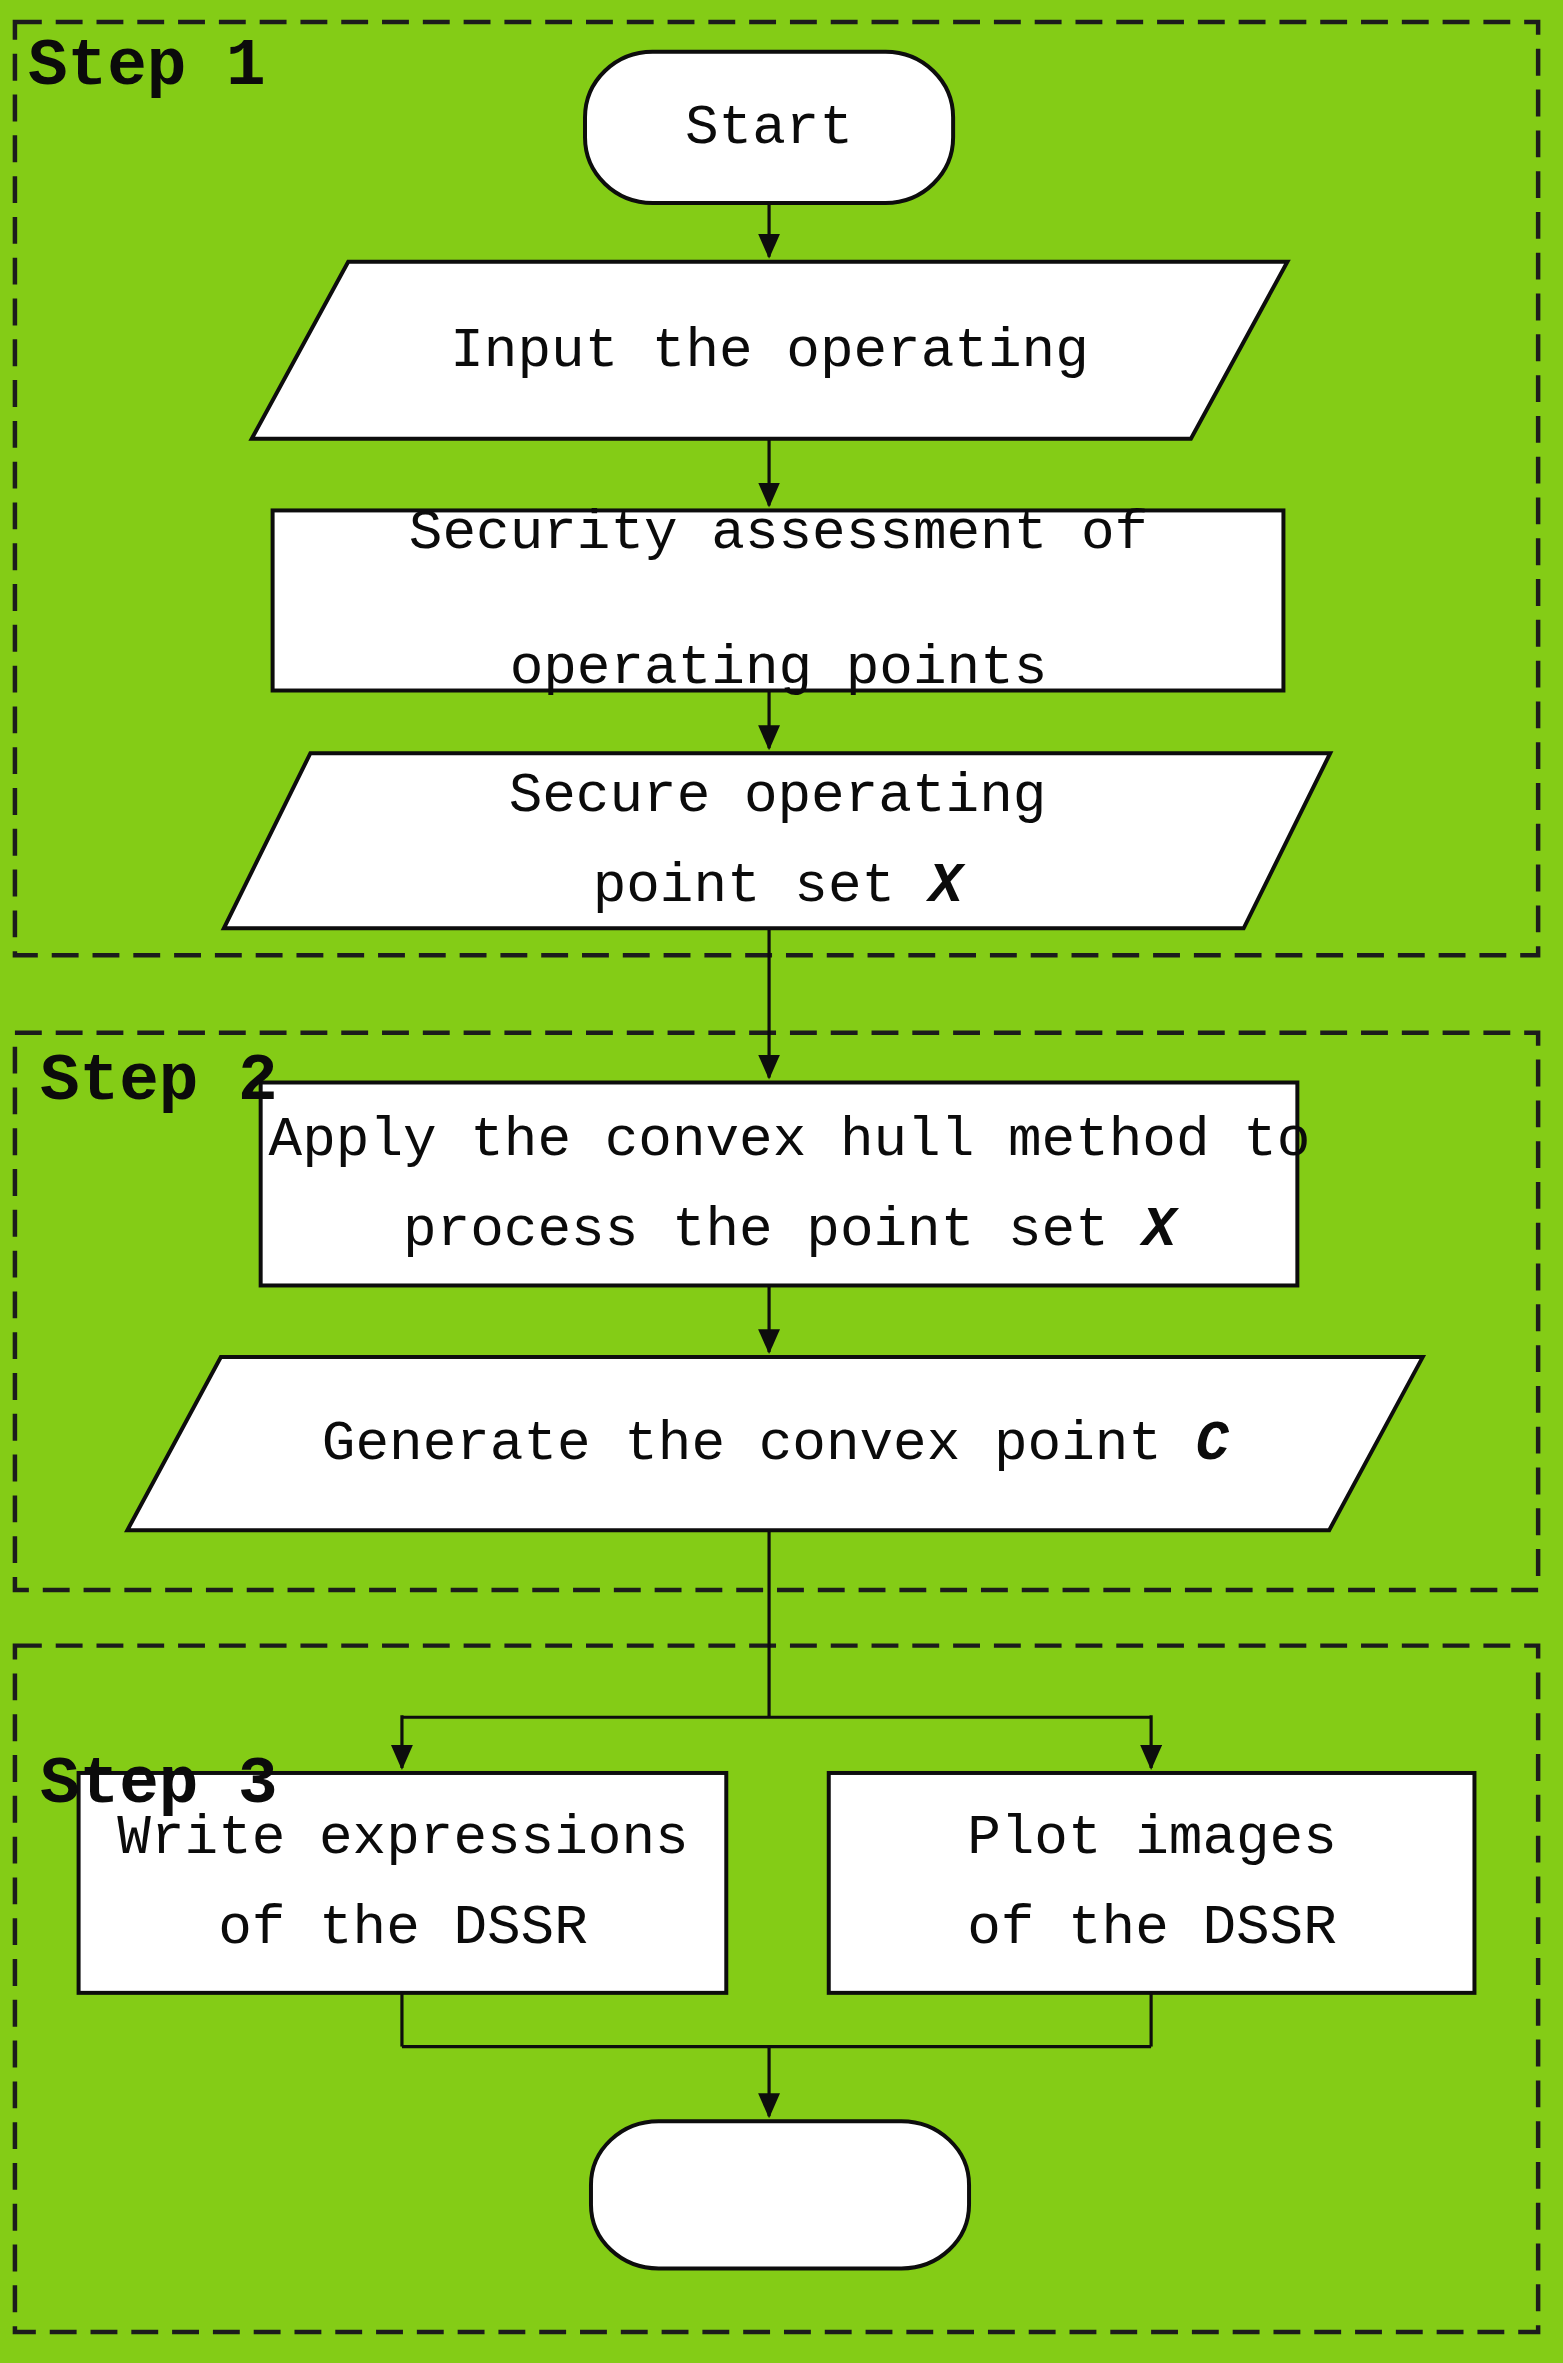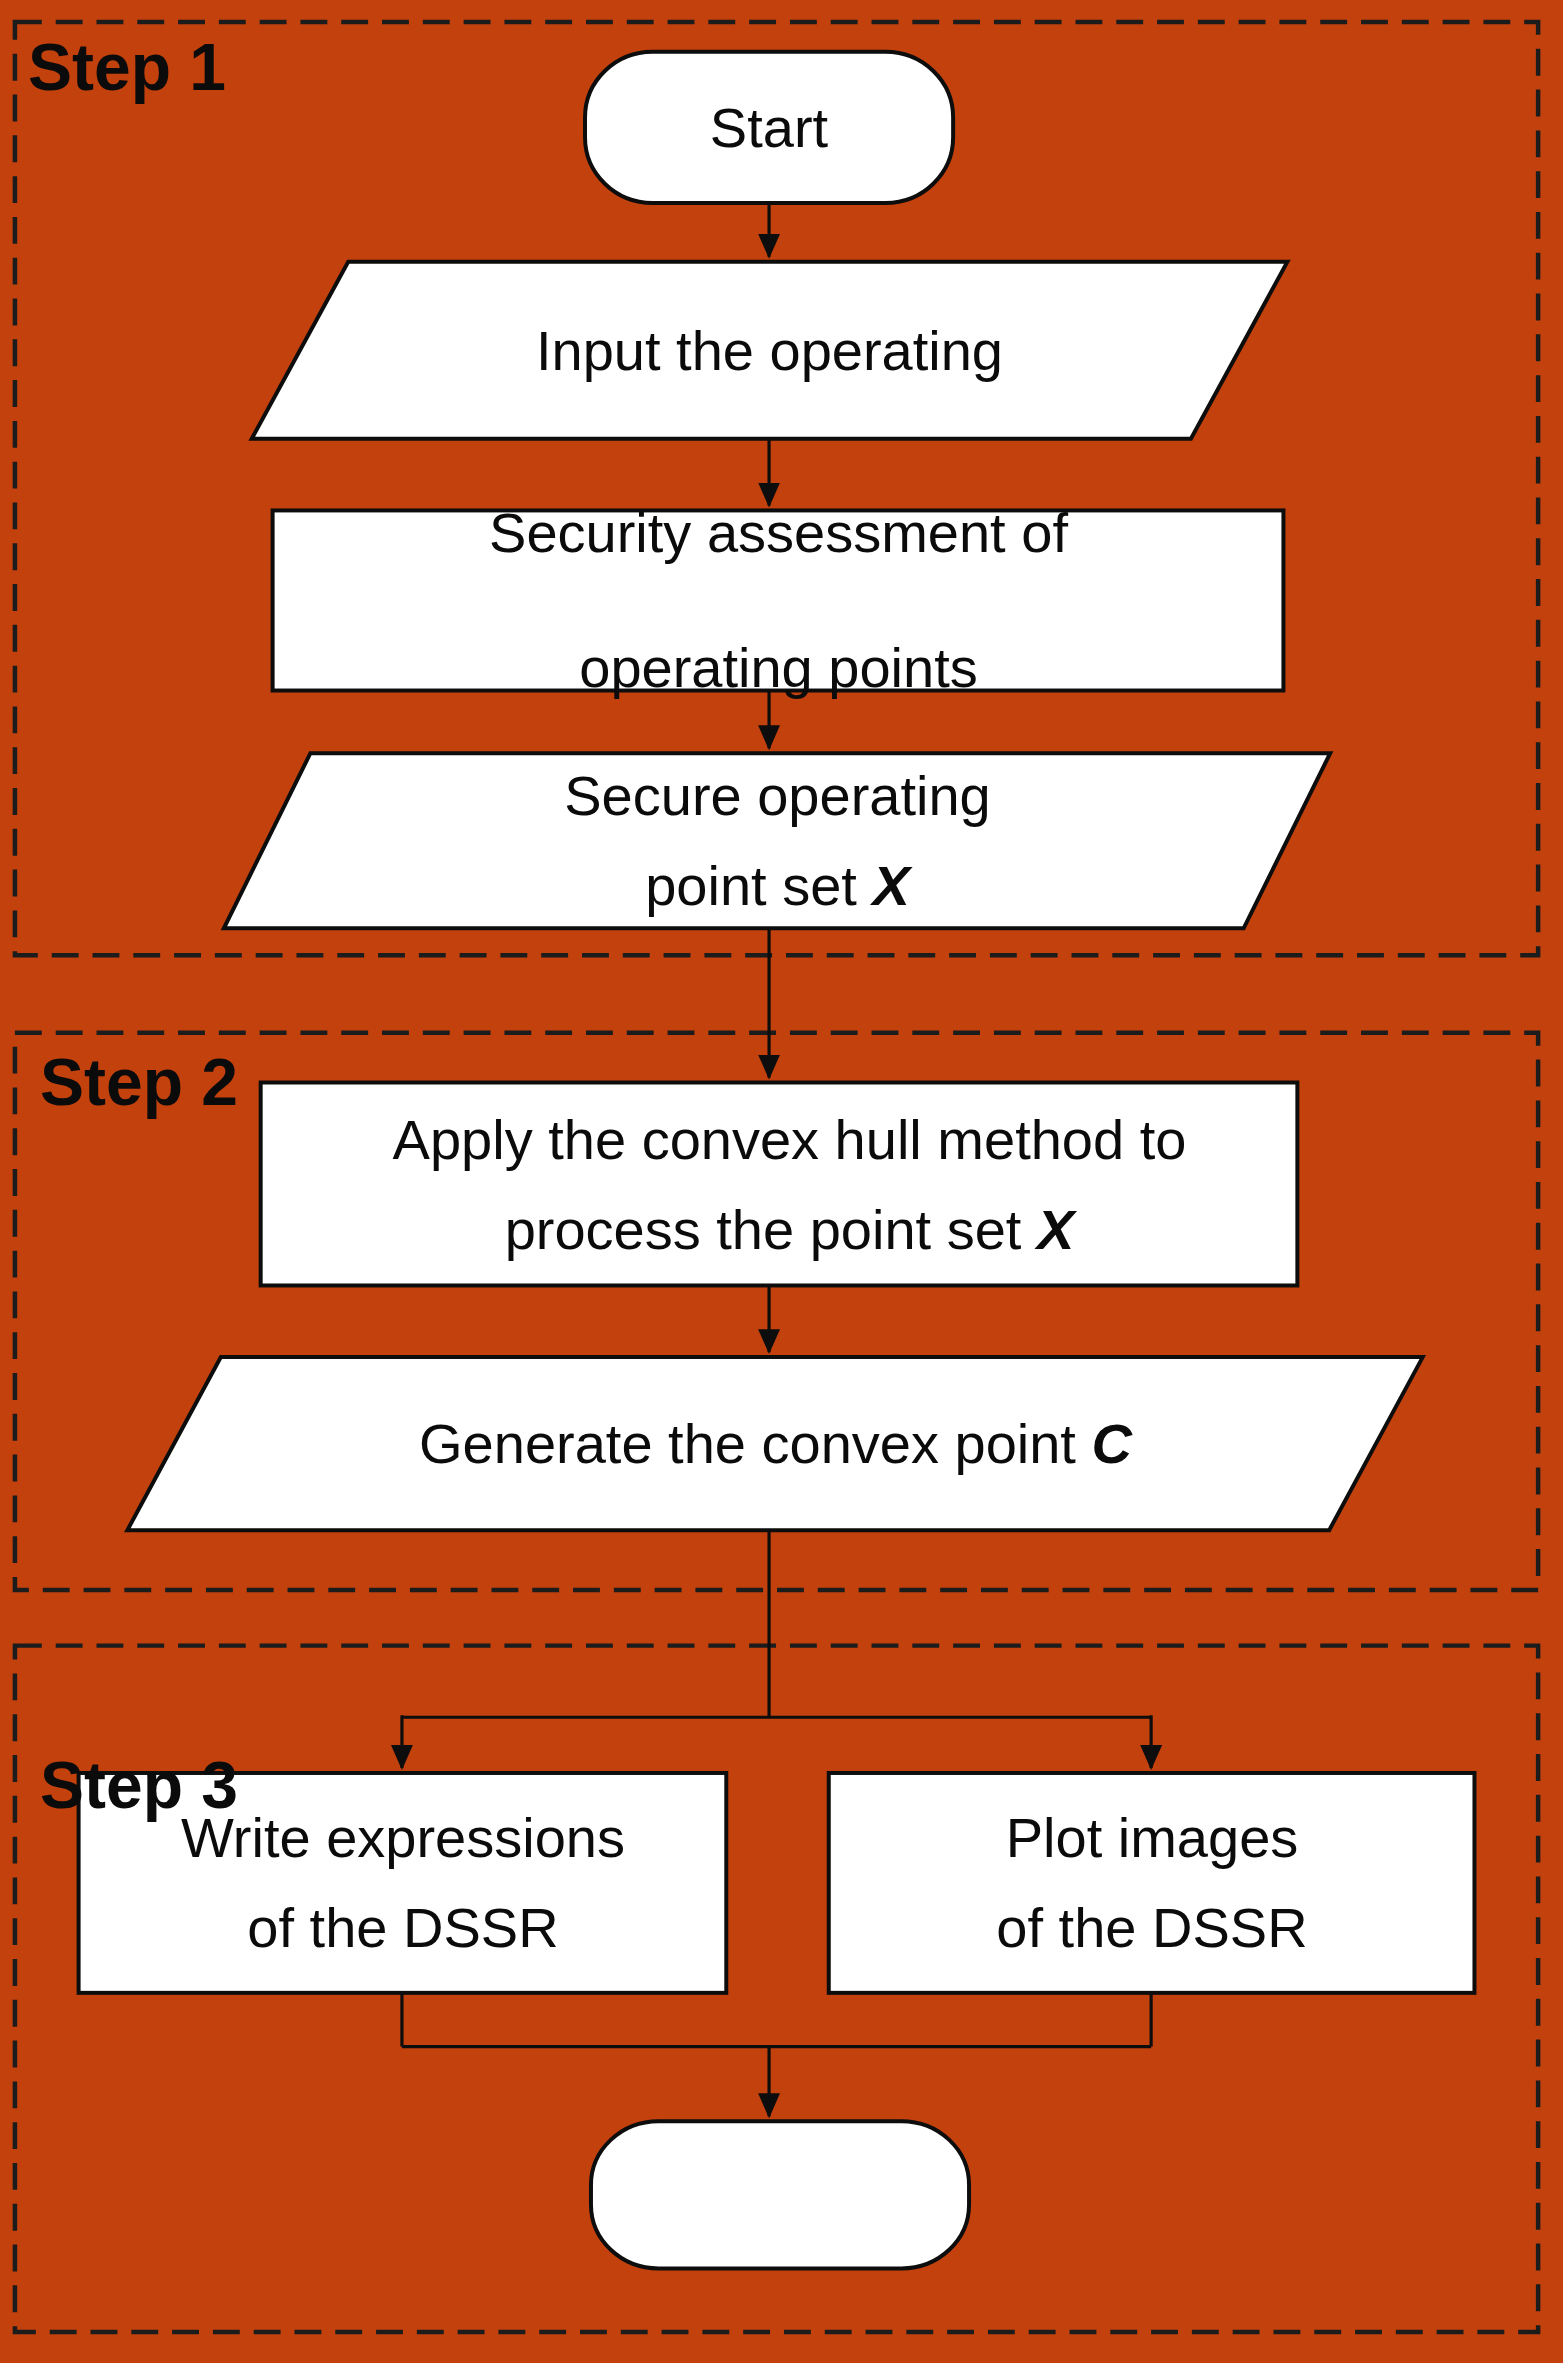--- a/index.html
+++ b/index.html
@@ -4,23 +4,23 @@
 <style>
   html, body {
     margin: 0;
     padding: 0;
     background: #ffffff;
   }
   .frame {
     position: relative;
     width: 1563px;
     height: 2363px;
-    background: #c2410c;
+    background: #84cc16;
     overflow: hidden;
-    font-family: Liberation Sans, sans-serif;
+    font-family: Liberation Mono, monospace;
     color: #0b0b0b;
   }
   svg.layer {
     position: absolute;
     left: 0;
     top: 0;
     width: 1563px;
     height: 2363px;
   }
   .shape {

